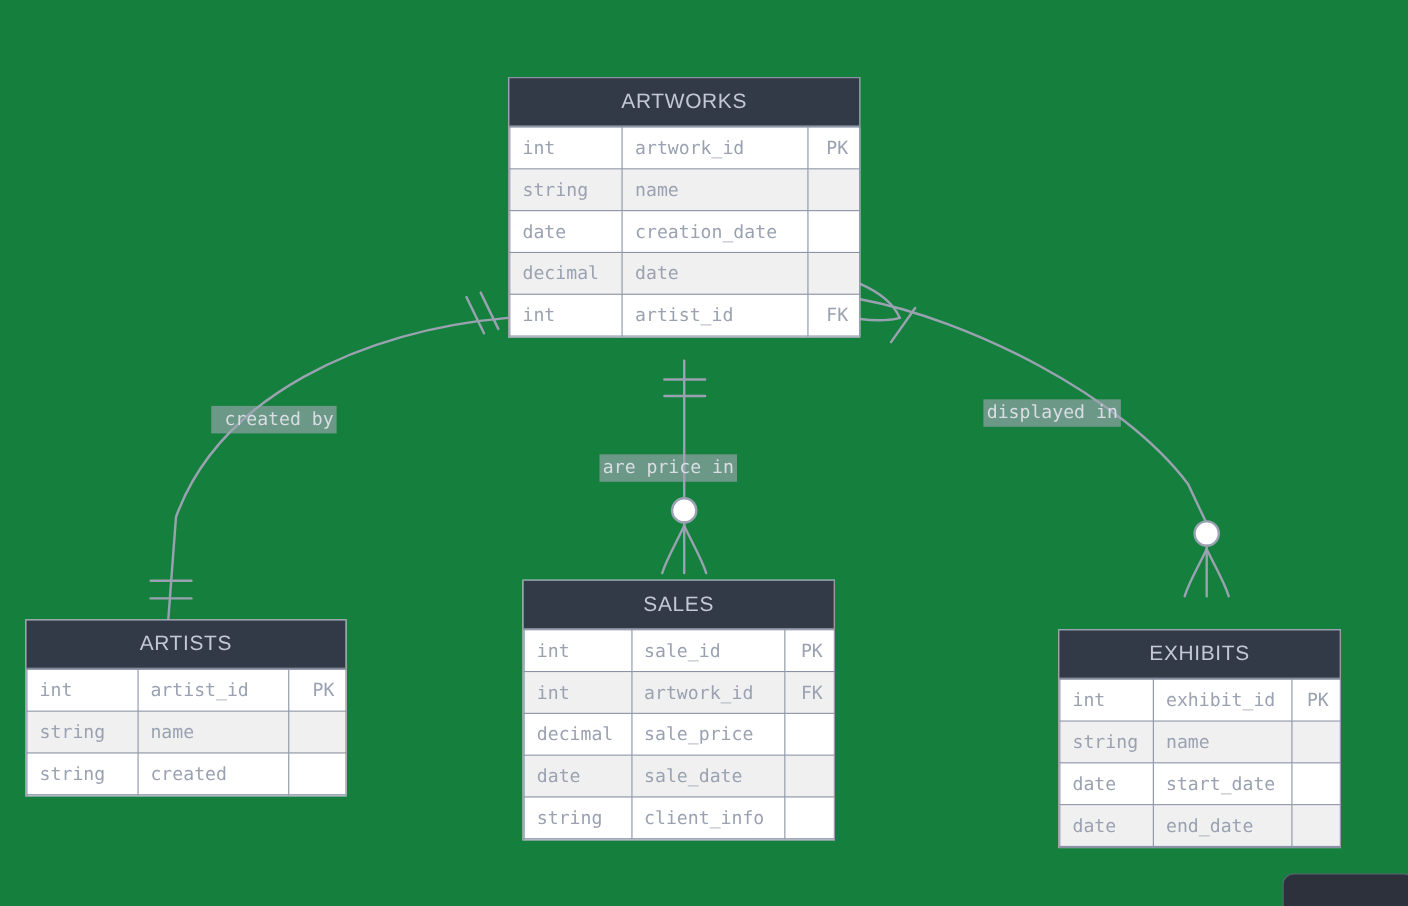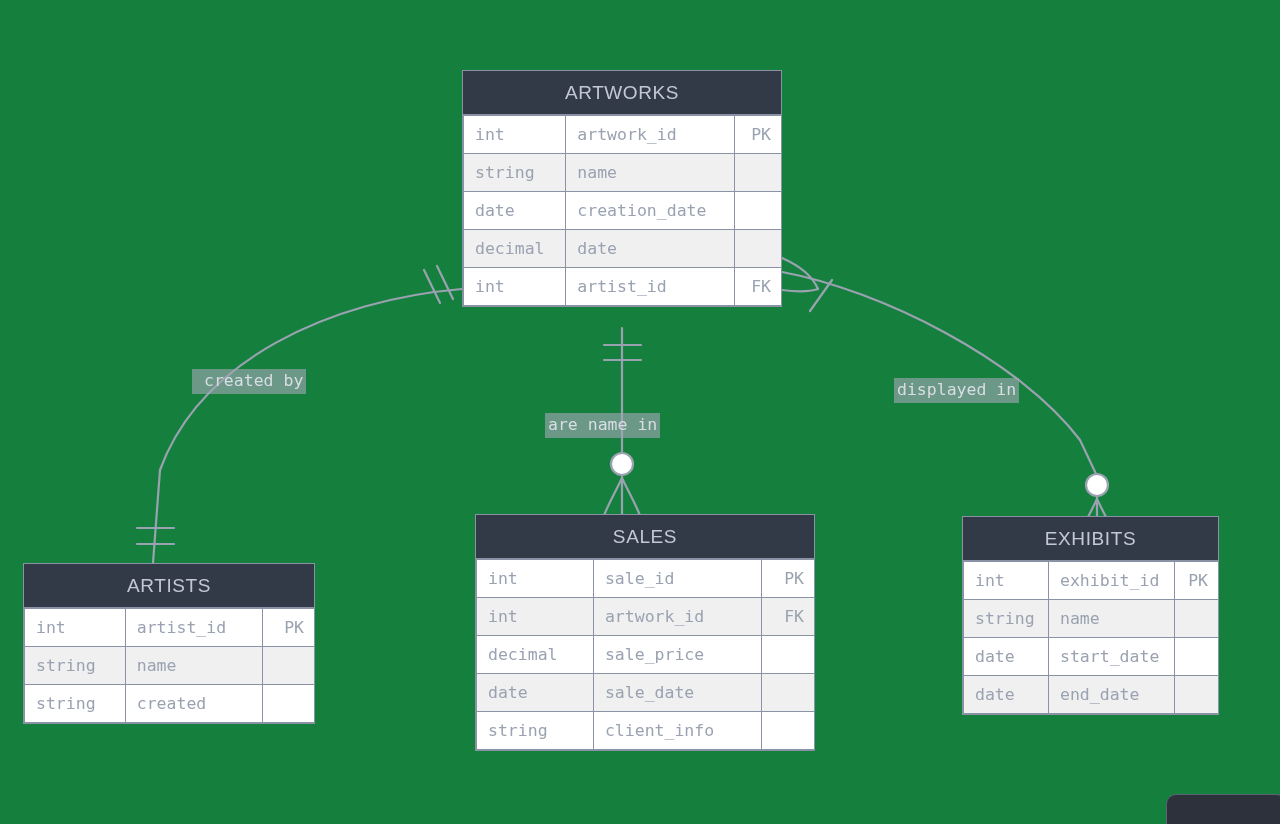--- a/index.html
+++ b/index.html
@@ -184,21 +184,21 @@
         <span class="cell c-key"></span>
       </div>
       <div class="entity-row odd">
         <span class="cell c-type">string</span>
         <span class="cell c-name">created</span>
         <span class="cell c-key"></span>
       </div>
     </div>
   </div>
 
-  <div class="entity" style="left:475px; top:514px; width:340px;">
+  <div class="entity" style="left:475px; top:527px; width:284px;">
     <div class="entity-header">SALES</div>
     <div class="entity-rows">
       <div class="entity-row odd">
         <span class="cell c-type">int</span>
         <span class="cell c-name">sale_id</span>
         <span class="cell c-key">PK</span>
       </div>
       <div class="entity-row even">
         <span class="cell c-type">int</span>
         <span class="cell c-name">artwork_id</span>
@@ -215,21 +215,21 @@
         <span class="cell c-key"></span>
       </div>
       <div class="entity-row odd">
         <span class="cell c-type">string</span>
         <span class="cell c-name">client_info</span>
         <span class="cell c-key"></span>
       </div>
     </div>
   </div>
 
-  <div class="entity" style="left:962px; top:516px; width:257px;">
+  <div class="entity" style="left:962px; top:572px; width:257px;">
     <div class="entity-header">EXHIBITS</div>
     <div class="entity-rows">
       <div class="entity-row odd">
         <span class="cell c-type">int</span>
         <span class="cell c-name">exhibit_id</span>
         <span class="cell c-key">PK</span>
       </div>
       <div class="entity-row even">
         <span class="cell c-type">string</span>
         <span class="cell c-name">name</span>
@@ -242,18 +242,18 @@
       </div>
       <div class="entity-row even">
         <span class="cell c-type">date</span>
         <span class="cell c-name">end_date</span>
         <span class="cell c-key"></span>
       </div>
     </div>
   </div>
 
   <div class="rel-label" style="left:192px; top:369px;padding-left:12px;">created by</div>
-  <div class="rel-label" style="left:545px; top:413px;">are name in</div>
-  <div class="rel-label" style="left:894px; top:378px;">displayed in</div>
+  <div class="rel-label" style="left:545px; top:413px;">are price in</div>
+  <div class="rel-label" style="left:894px; top:363px;">displayed in</div>
 
   <div class="corner-panel"></div>
 
 </div>
 
 </body></html>

